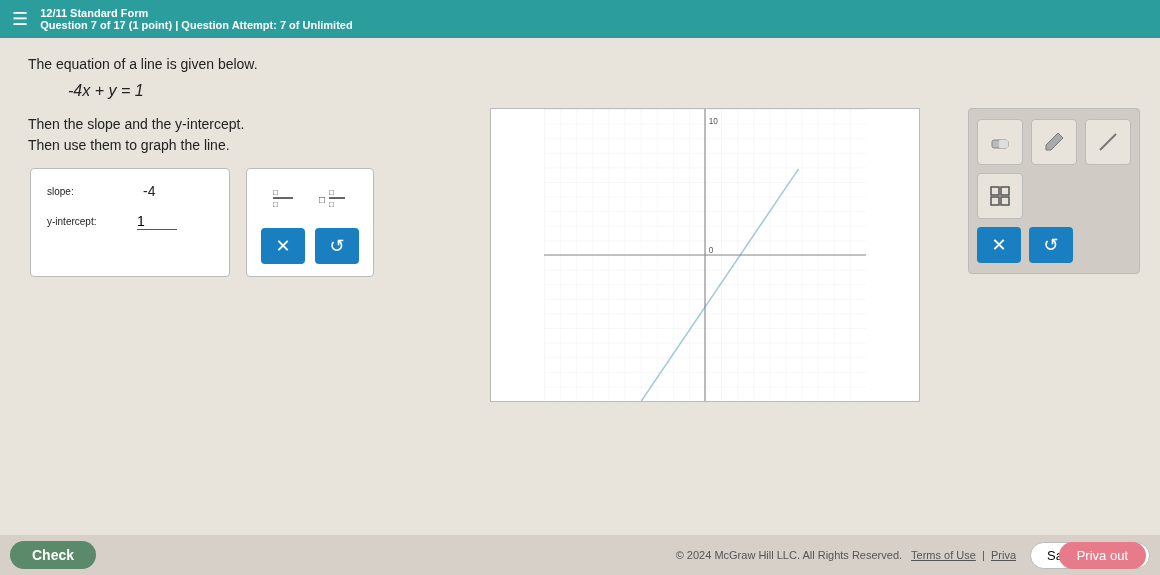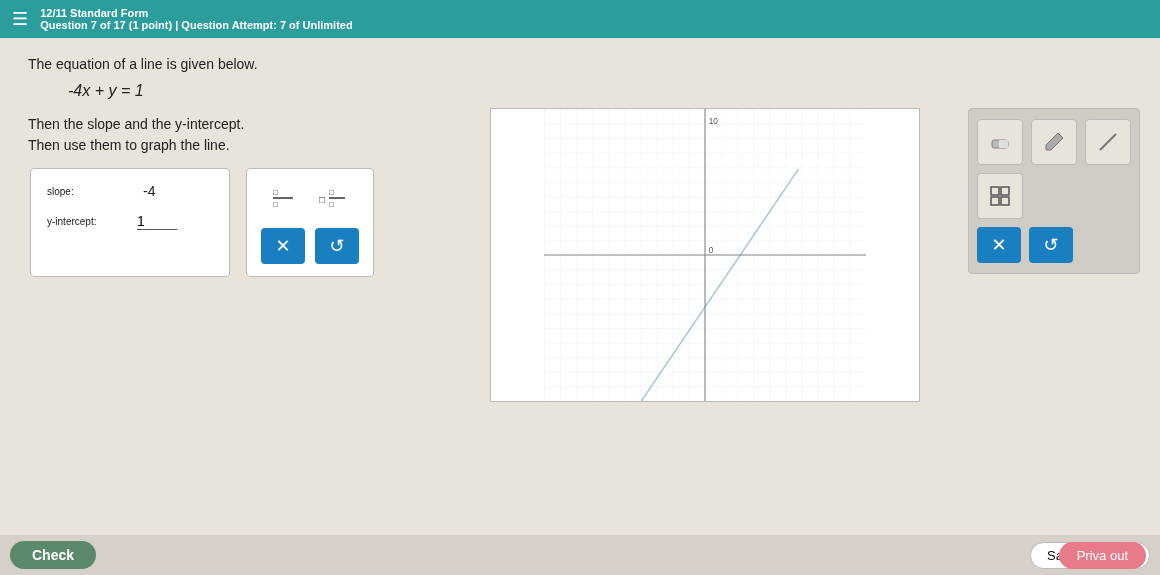--- a/index.html
+++ b/index.html
@@ -377,17 +377,24 @@
       <button class="math-btn">✕</button>
       <button class="math-btn">↺</button>
     </div>
   </div>
 
 </div>
 
 <div class="bottom-bar">
   <button class="check-btn">Check</button>
   <div class="bottom-right">
+    <span class="copyright-text">
+      <span>© 2024 McGraw Hill LLC. All Rights Reserved.</span>
+      &nbsp;
+      <span style="text-decoration:underline;cursor:pointer;">Terms of Use</span>
+      &nbsp;|&nbsp;
+      <span style="text-decoration:underline;cursor:pointer;">Priva</span>
+    </span>
     <button class="save-later-btn">Save For Later</button>
   </div>
 </div>
 
 <button class="sign-out-btn">Priva out</button>
 
 </body></html>

